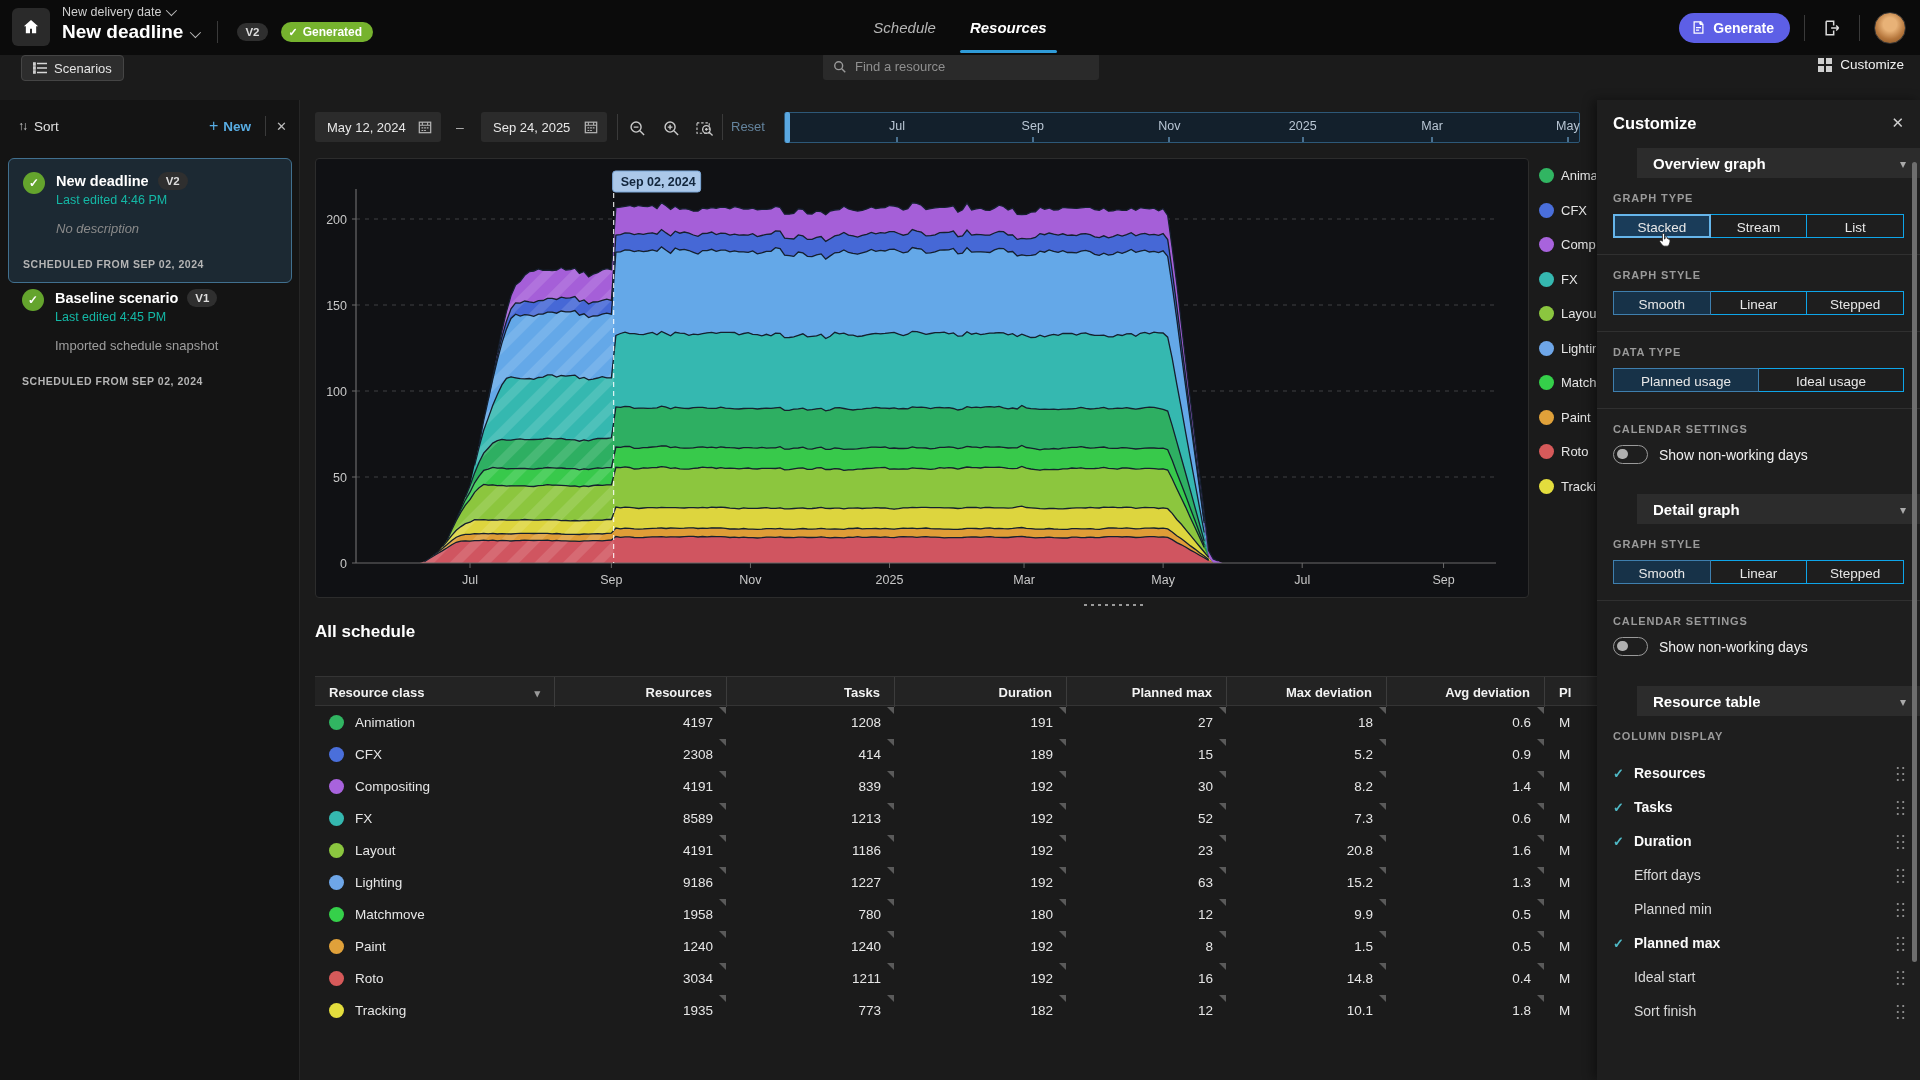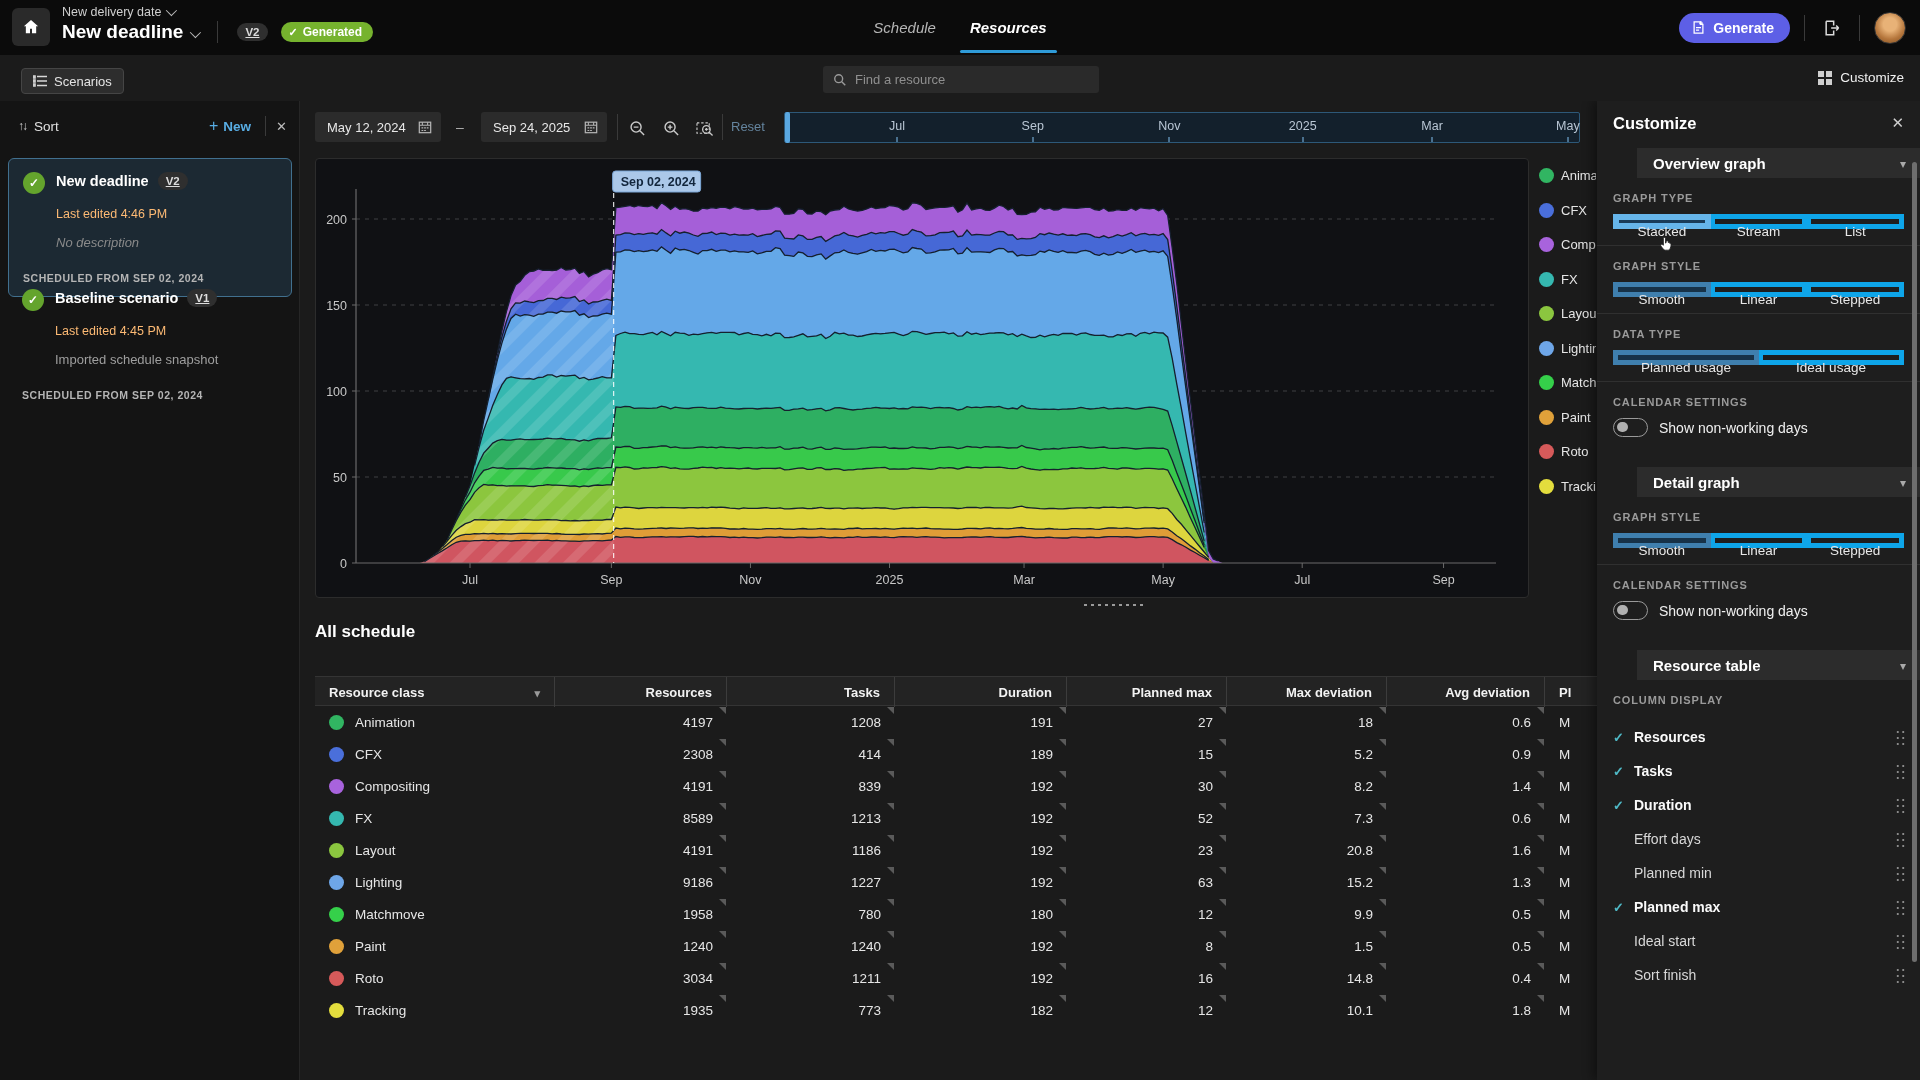--- a/index.html
+++ b/index.html
@@ -9,38 +9,38 @@
   
   .topbar { position:absolute; left:0; top:0; width:1920px; height:55px; background:#0b0b0b; z-index:40; }
   .home-btn { position:absolute; left:12px; top:8px; width:38px; height:38px; background:#2a2a2a; border-radius:6px;
     display:flex; align-items:center; justify-content:center; }
   .titleblock { position:absolute; left:62px; top:5px; }
   .proj-row { font-size:12.5px; color:#cfcfcf; display:flex; align-items:center; gap:5px; }
   .scen-row { font-size:19px; font-weight:bold; color:#fff; display:flex; align-items:center; gap:7px; margin-top:2px; }
   .chev:after { content:""; display:inline-block; width:7px; height:7px; border-right:1.6px solid #bbb;
     border-bottom:1.6px solid #bbb; transform:rotate(45deg) translateY(-2px); }
   .tb-sep { display:inline-block; width:1px; height:22px; background:#3a3a3a; margin:0 12px; }
-  .chip-version { background:#2f2f2f; color:#ddd; border-radius:10px; font-size:11.5px; font-weight:bold; padding:3px 8px;text-decoration:underline; }
+  .chip-version { background:#2f2f2f; color:#ddd; border-radius:10px; font-size:11.5px; font-weight:bold; padding:3px 8px; }
   .chip-generated { background:#76b32e; color:#fff; border-radius:11px; font-size:12px; font-weight:bold;
     padding:3px 11px 3px 8px; display:inline-flex; align-items:center; gap:5px; }
   .chip-generated .ck:before { content:"\2713"; font-size:11px; color:#fff; }
   .tabs { position:absolute; left:0; right:0; top:0; height:55px; display:flex; justify-content:center; align-items:center; gap:34px; }
   .tab { font-size:15px; color:#b5b5b5; cursor:default; position:relative; height:55px; line-height:55px;font-style:italic; }
   .tab.active { color:#fff; font-weight:bold; }
   .tab.active:after { content:""; position:absolute; left:-10px; right:-10px; bottom:2px; height:3px; background:#2f9bd8; border-radius:2px; }
   .tb-right { position:absolute; right:14px; top:0; height:55px; display:flex; align-items:center; gap:14px; }
   .btn-generate { background:#5d5fe6; border-radius:16px; height:30px; padding:0 16px 0 12px; display:flex;
     align-items:center; gap:7px; font-size:14px; font-weight:bold; color:#fff; }
   .vdiv { width:1px; height:26px; background:#3a3a3a; }
   .icon-btn { width:26px; height:26px; display:flex; align-items:center; justify-content:center; }
   .avatar { width:32px; height:32px; border-radius:50%;
     background:radial-gradient(circle at 50% 38%, #e8b277 0 28%, #b5763c 62%, #7a4d22 100%); border:1px solid #333; }
 
   
-  .subheader { position:absolute; left:0; top:56px; width:1920px; height:45px; background:#1b1b1b; z-index:30;padding-left:36px; }
+  .subheader { position:absolute; left:0; top:43px; width:1920px; height:45px; background:#1b1b1b; z-index:30;padding-left:36px; }
   .btn-scenarios { position:absolute; left:21px; top:12px; height:26px; background:#2d2d2d; border:1px solid #454545;
     border-radius:4px; display:flex; align-items:center; gap:7px; padding:0 11px; font-size:13px; color:#e4e4e4; }
   .search { position:absolute; left:823px; top:10px; width:276px; height:27px; background:#2a2a2a; border-radius:3px;
     display:flex; align-items:center; gap:8px; padding:0 10px; }
   .search input { background:transparent; border:none; outline:none; color:#ddd; font-size:13px; width:220px;
     font-family:"Liberation Sans",sans-serif; }
   .search input::placeholder { color:#8f8f8f; }
   .customize-toggle { position:absolute; right:16px; top:14px; display:flex; align-items:center; gap:8px;
     font-size:13.5px; color:#f0f0f0; }
   .grid-ico { display:inline-grid; grid-template-columns:6px 6px; grid-gap:2px; }
@@ -56,21 +56,21 @@
   .sb-div { width:1px; height:20px; background:#3a3a3a; margin:0 10px 0 14px; }
   .sb-close:before { content:"\2715"; color:#bdbdbd; font-size:13px; }
   .card { position:absolute; left:8px; width:284px; border-radius:6px; padding:13px 12px 12px 14px; }
   .card.selected { background:#1c2933; border:1px solid #41708f; }
   .card-top { display:flex; align-items:flex-start; gap:11px; }
   .okcircle { width:22px; height:22px; border-radius:50%; background:#64a42d; color:#fff; font-size:12px;
     display:flex; align-items:center; justify-content:center; flex:none; }
   .okcircle:before { content:"\2713"; font-weight:bold; }
   .card-title-row { display:flex; align-items:center; gap:9px; }
   .card-title { font-size:14.5px; font-weight:bold; color:#fff; }
-  .card-edit { font-size:12.5px; color:#fdba74; margin-top:17px; }
+  .card-edit { font-size:12.5px; color:#14b8a6; margin-top:3px; }
   .card-desc { font-size:13px; color:#9f9f9f; margin:14px 0 0 33px; }
   .card-desc.empty { font-style:italic; color:#8a8a8a; }
   .card-sched { font-size:10.5px; font-weight:bold; color:#b5b5b5; letter-spacing:.05em; margin:22px 0 0 0; }
 
   
   .toolbar { position:absolute; left:300px; top:100px; width:1297px; height:55px; }
   .datefield { position:absolute; top:12px; height:30px; background:#2b2b2b; border-radius:3px; display:flex;
     align-items:center; justify-content:space-between; padding:0 9px 0 12px; font-size:13px; color:#e8e8e8; }
   .range-dash { position:absolute; top:19px; color:#aaa; font-size:14px; }
   .tb2-div { position:absolute; top:14px; width:1px; height:26px; background:#3a3a3a; }
@@ -120,22 +120,22 @@
   .panel-close:before { content:"\2715"; color:#cfcfcf; font-size:15px; }
   .sec-bar { height:30px; background:#2c2c2c; display:flex; align-items:center; justify-content:space-between;
     padding:0 14px 0 16px; margin-top:14px;margin-left:40px; }
   .sec-bar:first-of-type { margin-top:14px; }
   .sec-title { font-size:15px; font-weight:bold; color:#fff; }
   .sec-chev:before { content:"\25BE"; color:#aaa; font-size:12px; }
   .group { padding:14px 16px 16px 16px; }
   .group + .group { border-top:1px solid #303030; }
   .glabel { font-size:11px; font-weight:bold; letter-spacing:.08em; color:#9a9a9a; margin-bottom:10px; }
   .segrow { display:flex; }
-  .seg-opt { flex:1; height:15px; line-height:26px; text-align:center; font-size:13.5px; color:#e8e8e8;
-    border:5px solid #0ea5e9; margin-left:-1px; position:relative; }
+  .seg-opt { flex:1; height:24px; line-height:26px; text-align:center; font-size:13.5px; color:#e8e8e8;
+    border:1px solid #0ea5e9; margin-left:-1px; position:relative; }
   .seg-opt:first-child { margin-left:0; }
   .seg-opt.sel { background:#173248; border-color:#3f7fae; z-index:1; }
   .seg-opt.foc { background:#1a3c59; border-color:#66b5ea; box-shadow:0 0 0 1px #66b5ea inset; z-index:2; }
   .hand-cursor { position:absolute; left:44%; top:16px; z-index:5; }
   .togglerow { display:flex; align-items:center; gap:11px; margin-top:4px; }
   .toggle { width:35px; height:19px; border:1.5px solid #9a9a9a; border-radius:10px; position:relative; flex:none; }
   .toggle .knob { position:absolute; left:3px; top:2.5px; width:10.5px; height:10.5px; border-radius:50%; background:#b0b0b0; }
   .toggle-label { font-size:14px; color:#f0f0f0; }
   .col-item { display:flex; align-items:center; height:34px; padding:0 14px 0 16px; }
   .col-check { width:18px; font-size:13px; color:#4fb9c6; font-weight:bold; }

